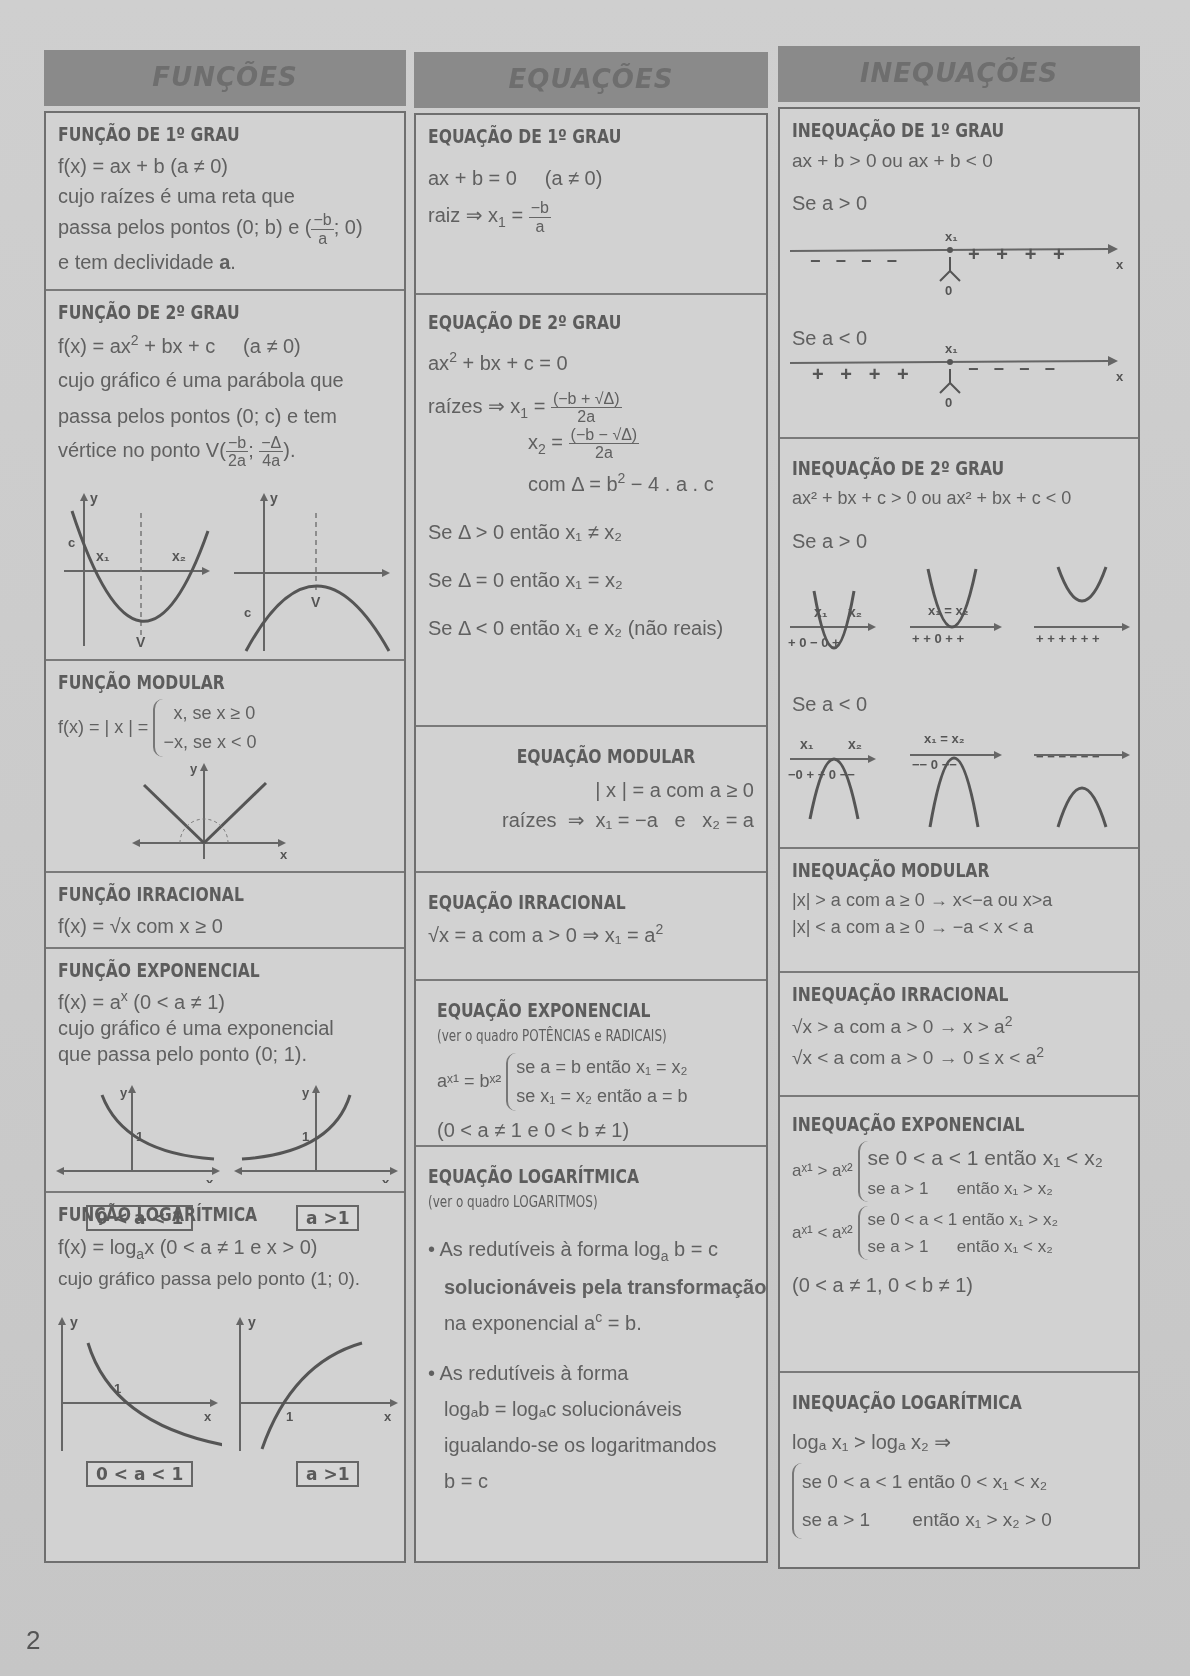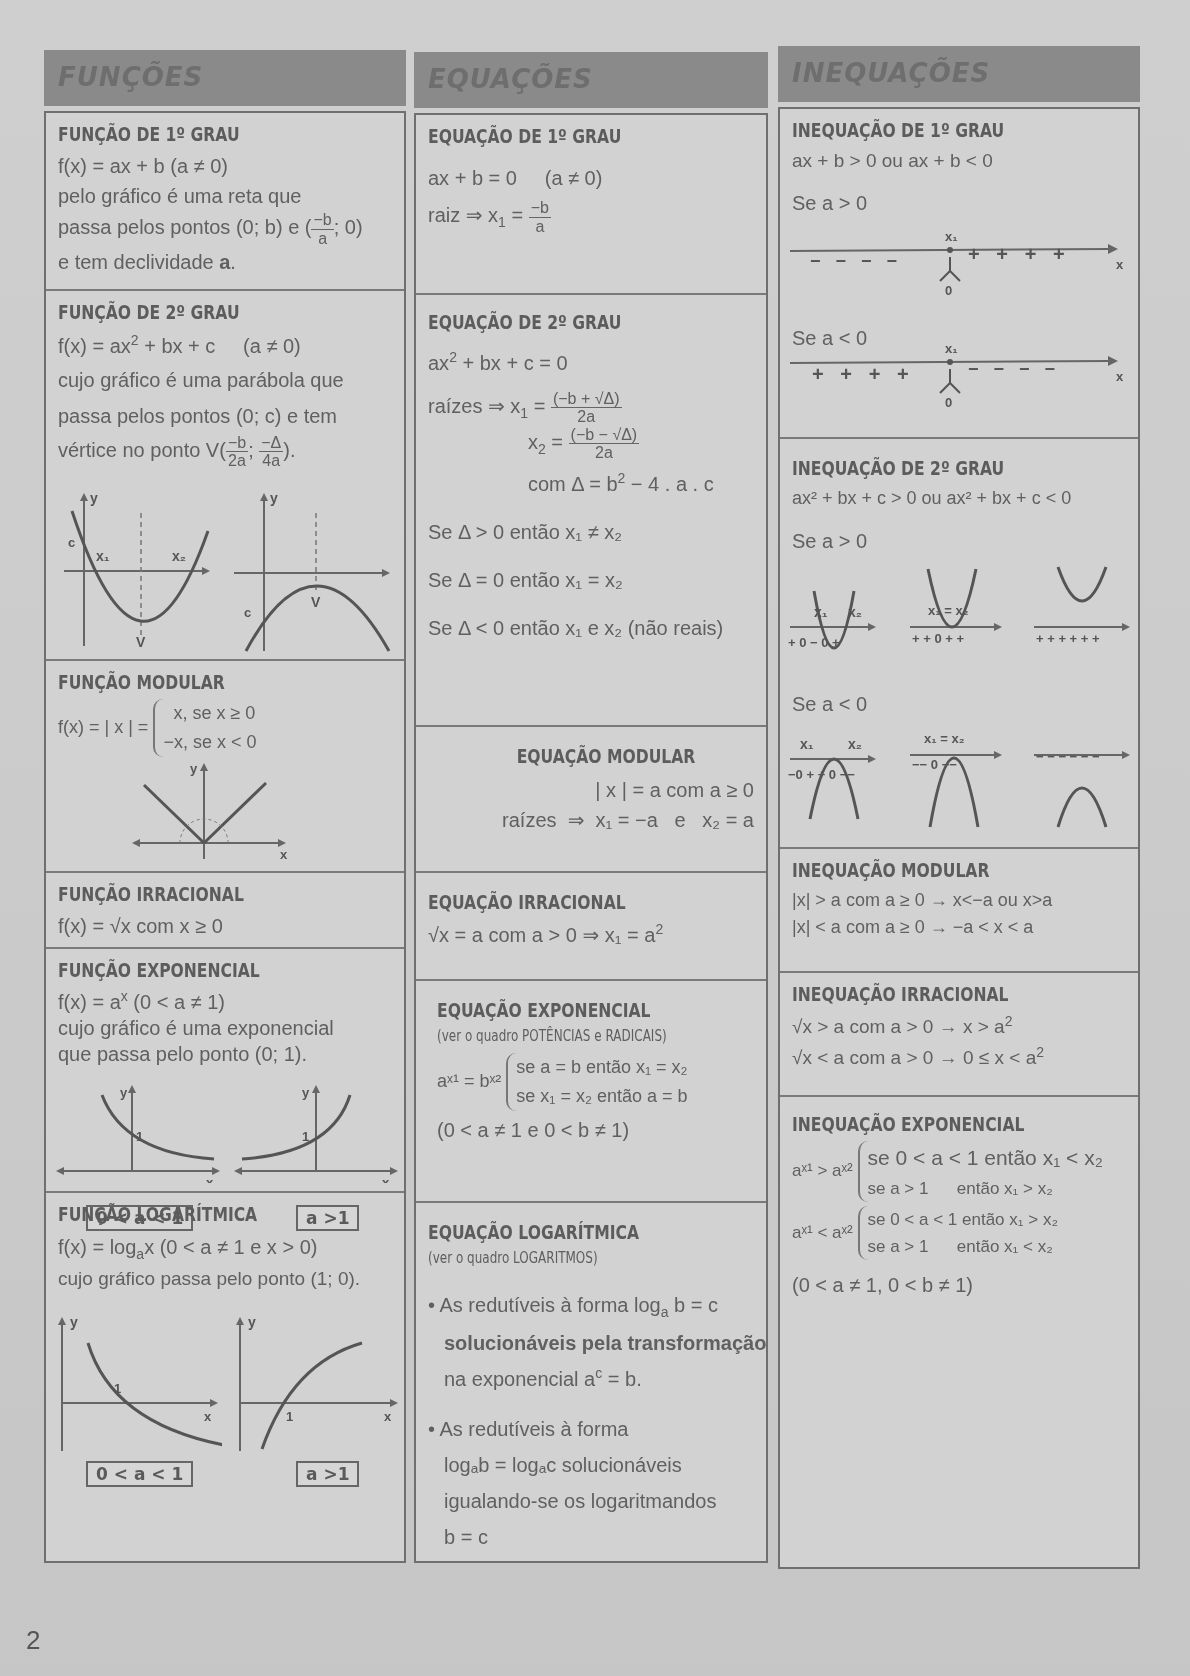--- a/index.html
+++ b/index.html
@@ -14,21 +14,21 @@
   .page {
     position: absolute; left: 0; top: 0; width: 1190px; height: 1676px;
     background: linear-gradient(180deg, #cfcfcf 0%, #cbcbcb 50%, #c6c6c6 100%);
   }
   .col { position: absolute; }
   .col-header {
     height: 56px; background: #8a8a8a;
     font-family: "DejaVu Sans", sans-serif;
     font-weight: bold; font-style: italic;
     font-size: 26px; color: #6e6e6e;
-    padding: 12px 14px 0 14px; letter-spacing: 1px;
+    padding: 12px 14px 0 14px; letter-spacing: 1px; text-align: center;
   }
   .col-body {
     border: 2px solid #6f6f6f;
     background: #d2d2d2;
     margin-top: 5px;
   }
   .section {
     border-bottom: 2px solid #7a7a7a;
     padding: 10px 12px 8px 12px;
     position: relative;
@@ -73,21 +73,21 @@
 
 <div class="page">
 
   <div class="col" style="left:44px; top:50px; width:362px;">
     <div class="col-header">FUNÇÕES</div>
     <div class="col-body" style="height:1452px;">
 
       <div class="section" style="height:178px;">
         <div class="sec-title">FUNÇÃO DE 1º GRAU</div>
         <div class="line">f(x) = ax + b (a ≠ 0)</div>
-        <div class="line">pelo gráfico é uma reta que</div>
+        <div class="line">cujo raízes é uma reta que</div>
         <div class="line">
           <span>passa pelos pontos (0; b) e (</span><span class="frac"><span class="num">−b</span><span class="den">a</span></span><span>; 0)</span>
         </div>
         <div class="line">
           <span>e tem declividade </span><b>a</b><span>.</span>
         </div>
       </div>
 
       <div class="section" style="height:370px;">
         <div class="sec-title">FUNÇÃO DE 2º GRAU</div>
@@ -266,21 +266,21 @@
         <div class="line" style="white-space:pre;">raízes  ⇒  x₁ = −a   e   x₂ = a</div>
       </div>
 
       <div class="section" style="height:108px;">
         <div class="sec-title" style="margin-top:8px;">EQUAÇÃO IRRACIONAL</div>
         <div class="line">
           <span>√x = a  com  a &gt; 0  ⇒  x₁ = a</span><sup>2</sup>
         </div>
       </div>
 
-      <div class="section" style="height:222px;padding-left:21px;">
+      <div class="section" style="height:166px;padding-left:21px;">
         <div class="sec-title" style="margin-top:8px;">EQUAÇÃO EXPONENCIAL</div>
         <div class="sec-sub">(ver o quadro POTÊNCIAS e RADICAIS)</div>
         <div class="line" style="margin-top:8px; font-size:18px;">
           <span>aˣ¹ = bˣ²</span>
           <span class="brace-block"><div>se a = b então x₁ = x₂</div><div>se x₁ = x₂ então a = b</div></span>
         </div>
         <div class="line" style="margin-top:4px;">(0 &lt; a ≠ 1  e  0 &lt; b ≠ 1)</div>
       </div>
 
       <div class="section" style="height:360px;">
@@ -407,17 +407,24 @@
           <span>aˣ¹ &gt; aˣ²</span>
           <span class="brace-block"><div style="font-size:21px;">se 0 &lt; a &lt; 1 então x₁ &lt; x₂</div><div style="font-size:17px; white-space:pre;">se a &gt; 1      então x₁ &gt; x₂</div></span>
         </div>
         <div class="line" style="margin-top:4px; font-size:17px;">
           <span>aˣ¹ &lt; aˣ²</span>
           <span class="brace-block"><div style="font-size:17px;">se 0 &lt; a &lt; 1 então x₁ &gt; x₂</div><div style="font-size:17px; white-space:pre;">se a &gt; 1      então x₁ &lt; x₂</div></span>
         </div>
         <div class="line" style="margin-top:10px;">(0 &lt; a ≠ 1,  0 &lt; b ≠ 1)</div>
       </div>
 
+      <div class="section" style="height:218px;">
+        <div class="sec-title" style="margin-top:8px;">INEQUAÇÃO LOGARÍTMICA</div>
+        <div class="line" style="margin-top:14px;">logₐ x₁ &gt; logₐ x₂  ⇒</div>
+        <div class="line" style="margin-top:6px;">
+          <span class="brace-block"><div style="font-size:19px; line-height:2;">se 0 &lt; a &lt; 1  então 0 &lt; x₁ &lt; x₂</div><div style="font-size:19px; line-height:2; white-space:pre;">se a &gt; 1        então x₁ &gt; x₂ &gt; 0</div></span>
+        </div>
+      </div>
     </div>
   </div>
 
   <div class="page-number">2</div>
 </div>
 
 </body></html>

